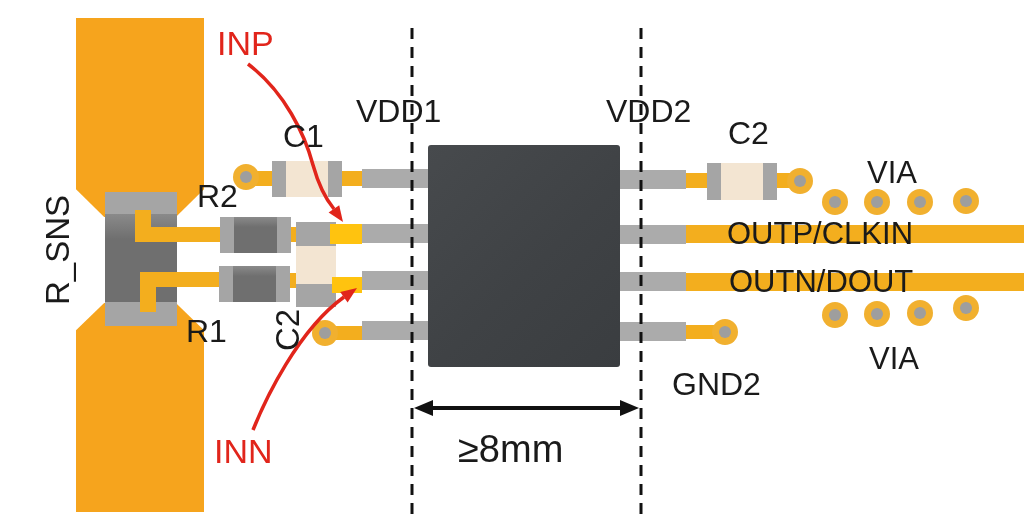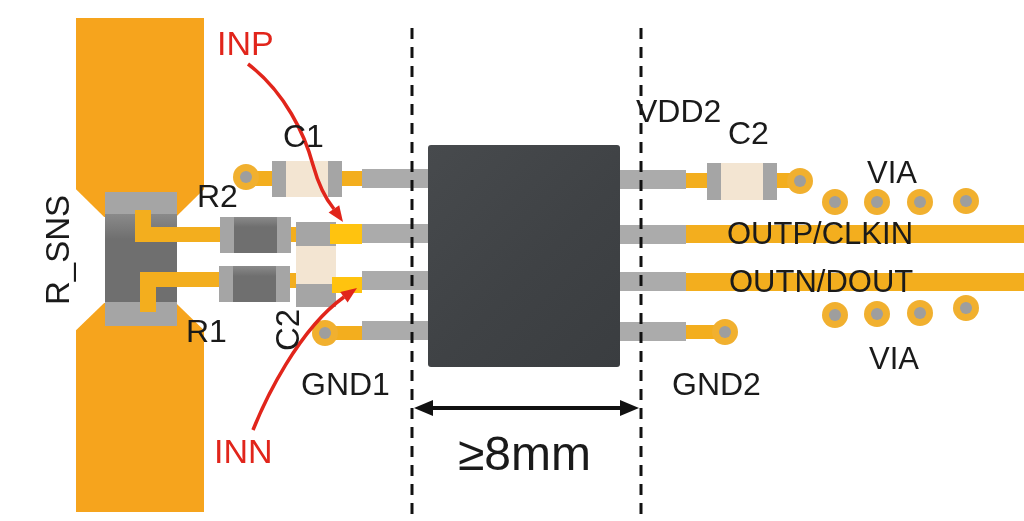--- a/index.html
+++ b/index.html
@@ -14,21 +14,21 @@
   .pin{background:var(--pin-gray);}
   .rescap{background:var(--resistor-cap);}
   .resbody{background:linear-gradient(180deg, #8a8a8a 0%, var(--resistor-body) 28%, var(--resistor-body) 100%);}
   .capbody{background:var(--cap-cream);}
   .ic{background:linear-gradient(135deg,#474a4d 0%,var(--ic-body) 55%,#3a3d40 100%);border-radius:3px;}
   .via{width:26px;height:26px;border-radius:50%;background:var(--via-ring);}
   .via .hole{position:absolute;left:7px;top:7px;width:12px;height:12px;border-radius:50%;background:var(--via-hole);}
   .lbl{position:absolute;color:var(--text-black);font-size:32px;line-height:1;white-space:nowrap;}
   .lbl.red{color:var(--annotation-red);font-size:34px;}
   .lbl.rot{transform:translate(-50%,-50%) rotate(-90deg);}
-  .lbl.dim{font-size:48px;}
+  .lbl.dim{font-size:38px;}
   svg.overlay{position:absolute;left:0;top:0;pointer-events:none;}
   .dash{stroke:#111;stroke-width:3;stroke-dasharray:11 8;fill:none;}
   .dimline{stroke:#111;stroke-width:4;fill:none;}
   .dimhead{fill:#111;stroke:none;}
   .redline{stroke:var(--annotation-red);stroke-width:3.5;fill:none;}
   .redhead{fill:var(--annotation-red);stroke:none;}
 </style>
 </head>
 <body>
 
@@ -143,22 +143,22 @@
     <polygon class="redhead" points="357,288 347.6,302.5 340.2,291.9"></polygon>
   </svg>
 
   <div class="lbl rot" style="left:57px;top:250px;font-size:33px;">R_SNS</div>
   <div class="lbl red" style="left:217px;top:26px;">INP</div>
   <div class="lbl red" style="left:214px;top:434px;">INN</div>
   <div class="lbl" style="left:283px;top:120px;">C1</div>
   <div class="lbl" style="left:197px;top:180px;">R2</div>
   <div class="lbl" style="left:186px;top:315px;">R1</div>
   <div class="lbl rot" style="left:287px;top:330px;font-size:33px;">C2</div>
-  <div class="lbl" style="left:606px;top:95px;margin-left:30px;">VDD2</div>
-  <div class="lbl" style="left:301px;top:368px;">GND1</div>
+  <div class="lbl" style="left:356px;top:95px;">VDD1</div>
+  <div class="lbl" style="left:606px;top:95px;">VDD2</div>
   <div class="lbl" style="left:672px;top:368px;">GND2</div>
   <div class="lbl" style="left:728px;top:117px;">C2</div>
   <div class="lbl" style="left:727px;top:218px;font-size:31px;">OUTP/CLKIN</div>
   <div class="lbl" style="left:729px;top:266px;font-size:31px;">OUTN/DOUT</div>
   <div class="lbl" style="left:867px;top:157px;font-size:31px;">VIA</div>
   <div class="lbl" style="left:869px;top:343px;font-size:31px;">VIA</div>
   <div class="lbl dim" style="left:458px;top:430px;">≥8mm</div>
 
 </div>
 

